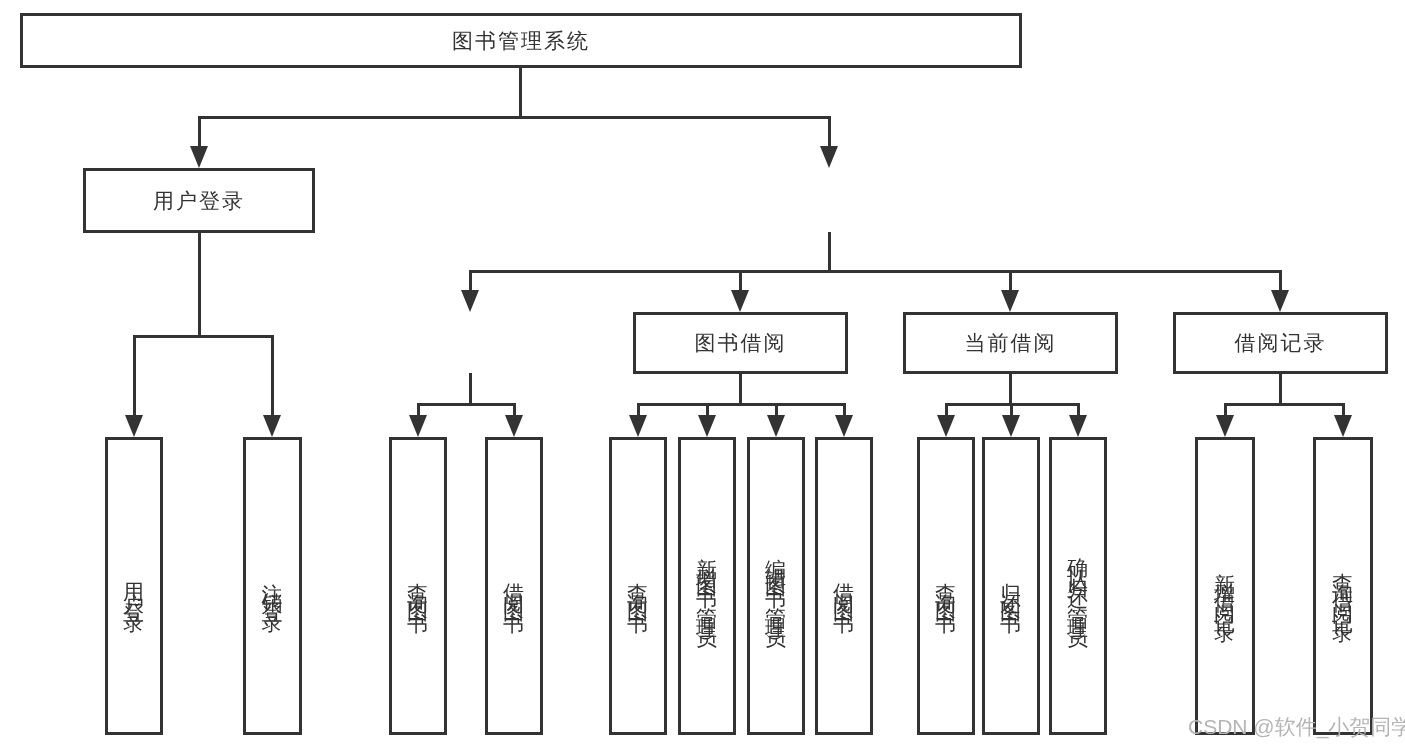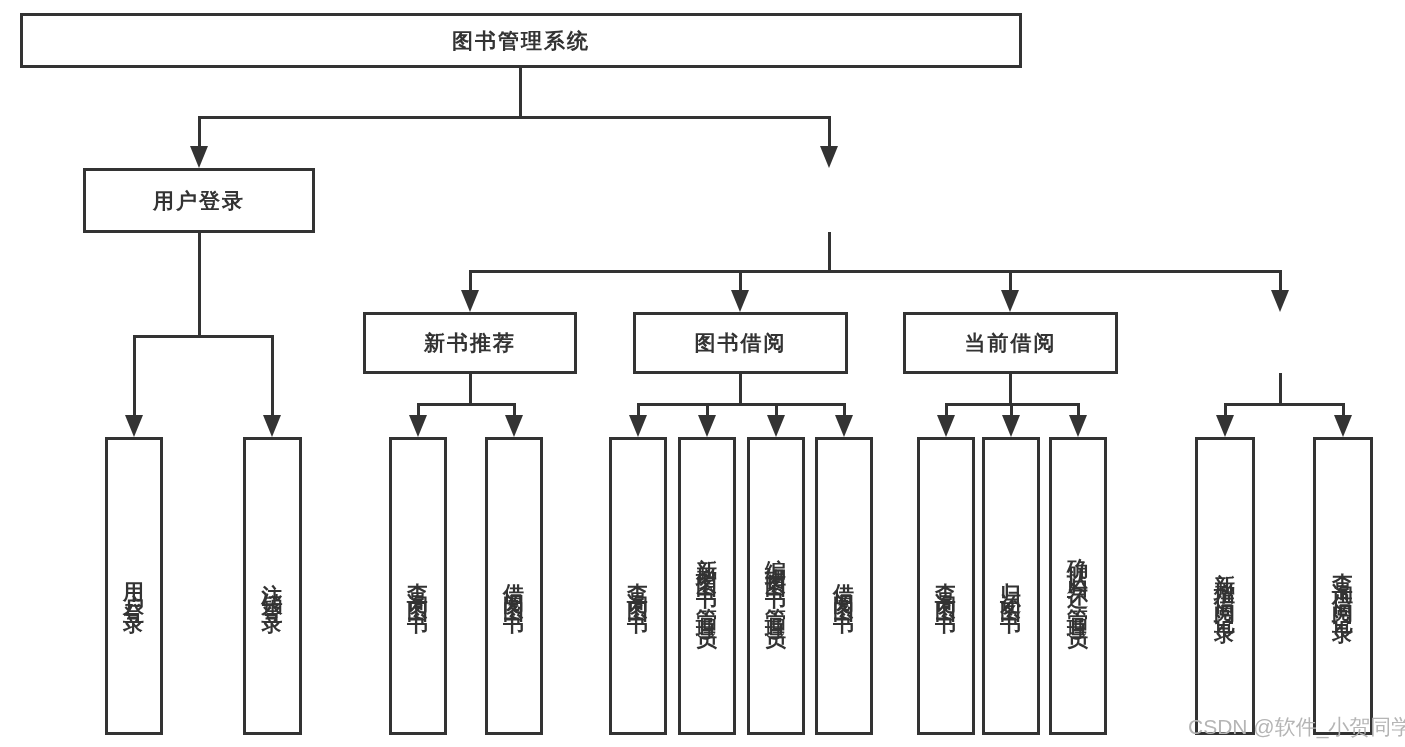--- a/index.html
+++ b/index.html
@@ -20,21 +20,20 @@
     box-sizing: border-box;
     border: 3px solid #333333;
     background: #ffffff;
     color: #333333;
     display: flex;
     align-items: center;
     justify-content: center;
     font-size: 21px;
     letter-spacing: 2px;
     text-align: center;
-    font-weight: bold;
   }
   .node.v {
     writing-mode: vertical-rl;
     text-orientation: mixed;
     letter-spacing: 10px;
     line-height: 1;
     padding: 2px 0;
   }
   .hl {
     position: absolute;
@@ -88,23 +87,23 @@
   <div class="hl" style="left:469px;top:270px;width:812px"></div>
   <div class="vl" style="left:469px;top:270px;height:23px"></div>
   <div class="arrow" style="left:461px;top:290px"></div>
   <div class="vl" style="left:739px;top:270px;height:23px"></div>
   <div class="arrow" style="left:731px;top:290px"></div>
   <div class="vl" style="left:1009px;top:270px;height:23px"></div>
   <div class="arrow" style="left:1001px;top:290px"></div>
   <div class="vl" style="left:1279px;top:270px;height:23px"></div>
   <div class="arrow" style="left:1271px;top:290px"></div>
 
-  <div class="node" style="left:363px;top:312px;width:214px;height:62px">新书推荐</div>
   <div class="node" style="left:903px;top:312px;width:215px;height:62px">当前借阅</div>
   <div class="node" style="left:633px;top:312px;width:215px;height:62px">图书借阅</div>
+  <div class="node" style="left:1173px;top:312px;width:215px;height:62px">借阅记录</div>
 
   <div class="vl" style="left:469px;top:373px;height:33px"></div>
   <div class="hl" style="left:417px;top:403px;width:99px"></div>
   <div class="vl" style="left:417px;top:403px;height:15px"></div>
   <div class="arrow" style="left:409px;top:415px"></div>
   <div class="vl" style="left:513px;top:403px;height:15px"></div>
   <div class="arrow" style="left:505px;top:415px"></div>
 
   <div class="vl" style="left:739px;top:373px;height:33px"></div>
   <div class="hl" style="left:637px;top:403px;width:209px"></div>

